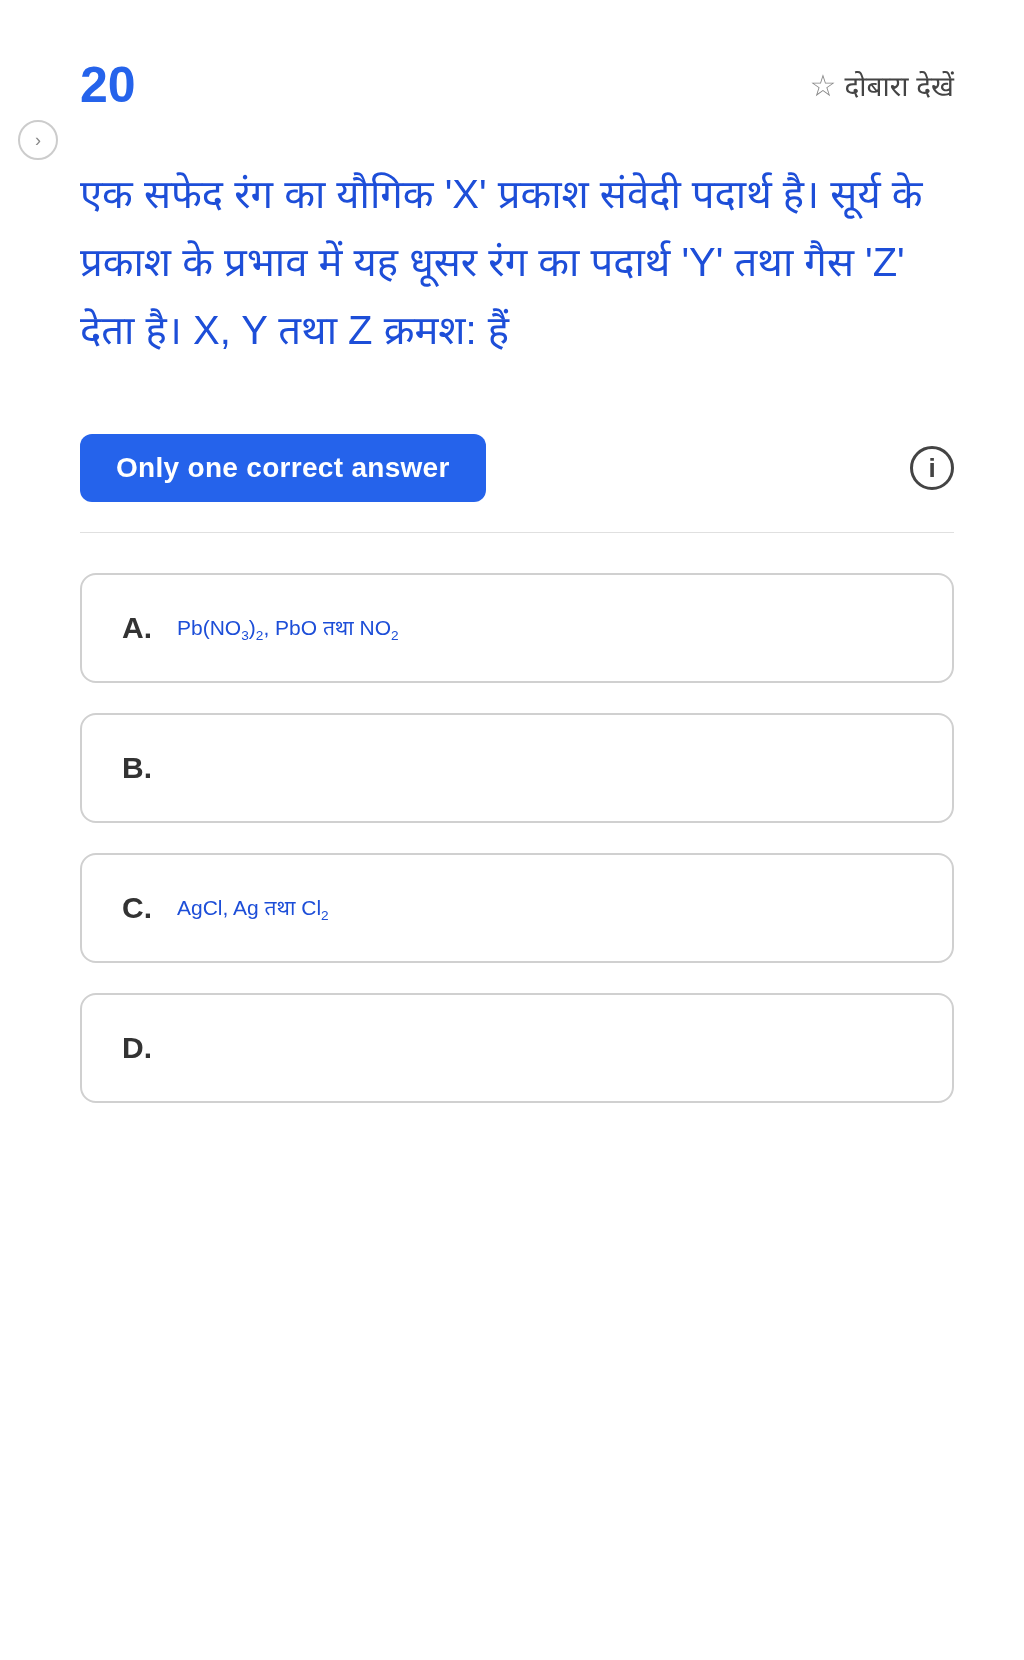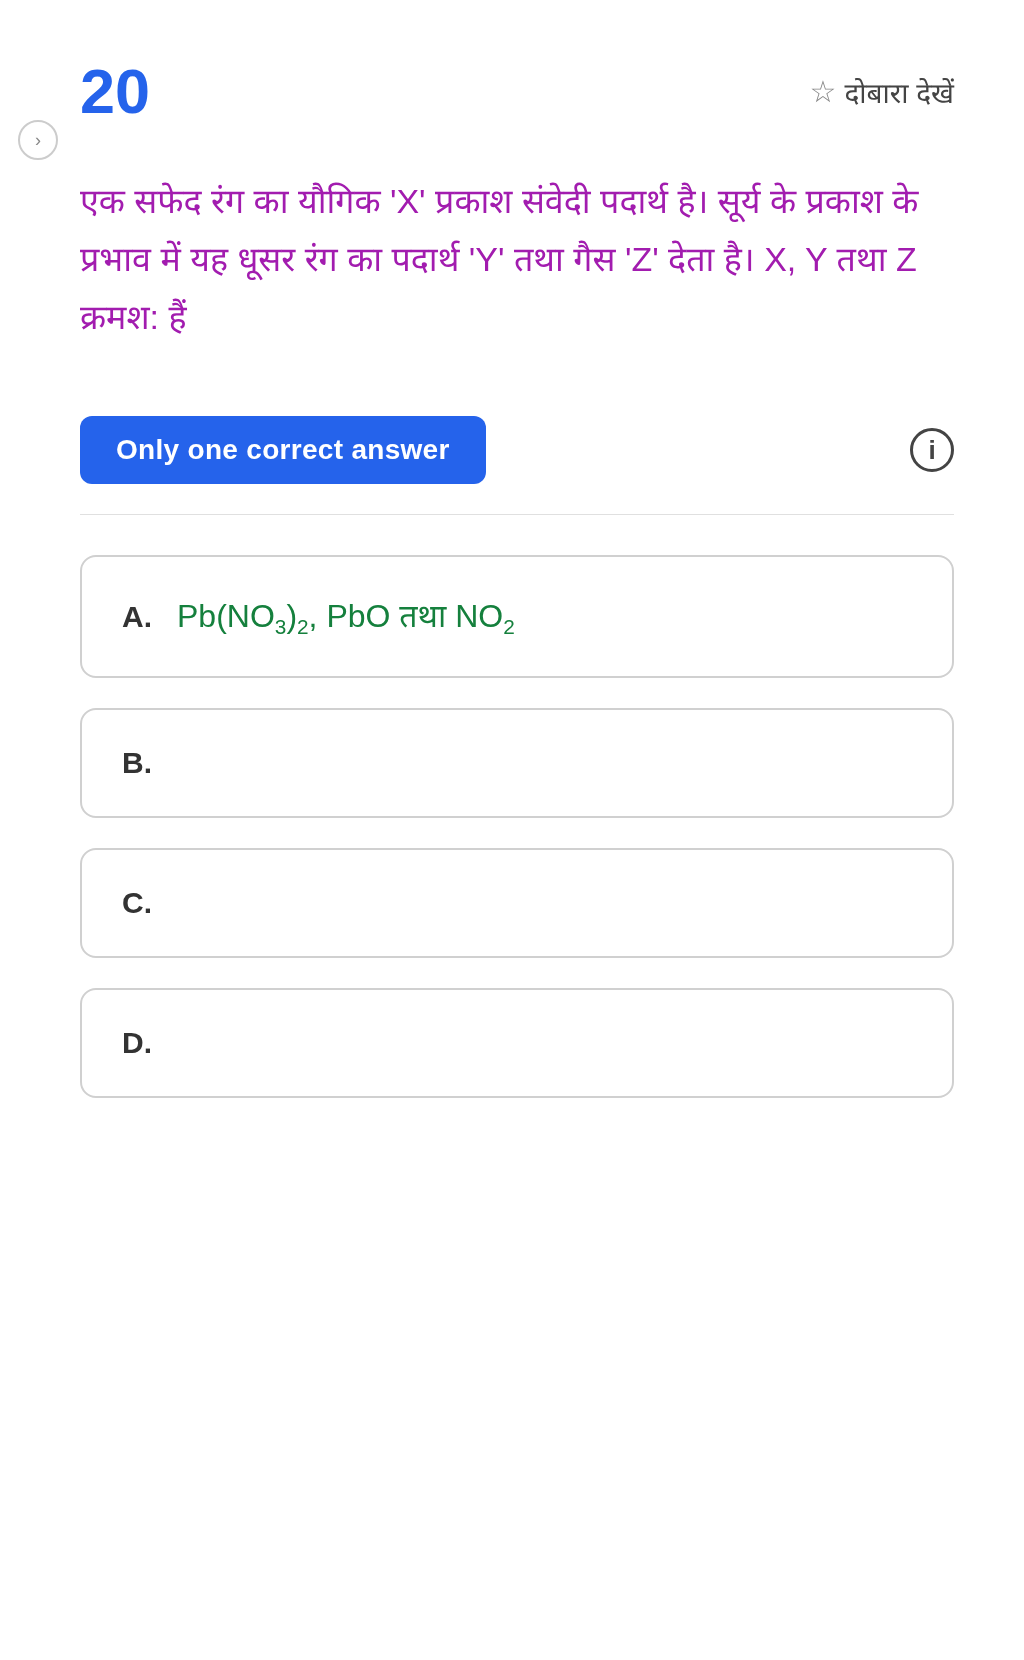--- a/index.html
+++ b/index.html
@@ -42,44 +42,44 @@
     }
 
     .header {
       display: flex;
       justify-content: space-between;
       align-items: center;
       margin-bottom: 50px;
     }
 
     .question-number {
-      font-size: 63px;
+      font-size: 50px;
       font-weight: 700;
       color: #2563eb;
       line-height: 1;
     }
 
     .review-btn {
       display: flex;
       align-items: center;
       gap: 8px;
       font-size: 28px;
       color: #444;
       cursor: pointer;
     }
 
     .star-icon {
       font-size: 30px;
       color: #888;
     }
 
     .question-text {
-      font-size: 34px;
+      font-size: 40px;
       line-height: 1.7;
-      color: #a21caf;
+      color: #1d4ed8;
       margin-bottom: 70px;
       font-family: 'Segoe UI', Arial, sans-serif;
     }
 
     .answer-type-section {
       display: flex;
       align-items: center;
       justify-content: space-between;
       margin-bottom: 30px;
     }
@@ -145,22 +145,22 @@
     }
 
     .option-label {
       font-size: 30px;
       font-weight: 600;
       color: #333;
       min-width: 55px;
     }
 
     .option-text {
-      font-size: 32px;
-      color: #15803d;
+      font-size: 21px;
+      color: #1d4ed8;
       flex: 1;
     }
 
     sub {
       font-size: 0.65em;
     }
 
     .hindi-text {
       font-family: 'Segoe UI', Arial, sans-serif;
     }
@@ -201,20 +201,23 @@
         Pb(NO<sub>3</sub>)<sub>2</sub>, PbO तथा NO<sub>2</sub>
       </span>
     </div>
 
     <div class="option-card">
       <span class="option-label">B.</span>
     </div>
 
     <div class="option-card">
       <span class="option-label">C.</span>
+      <span class="option-text hindi-text">
+        AgCl, Ag तथा Cl<sub>2</sub>
+      </span>
     </div>
 
     <div class="option-card">
       <span class="option-label">D.</span>
     </div>
 
   </div>
 
 </div>
 

